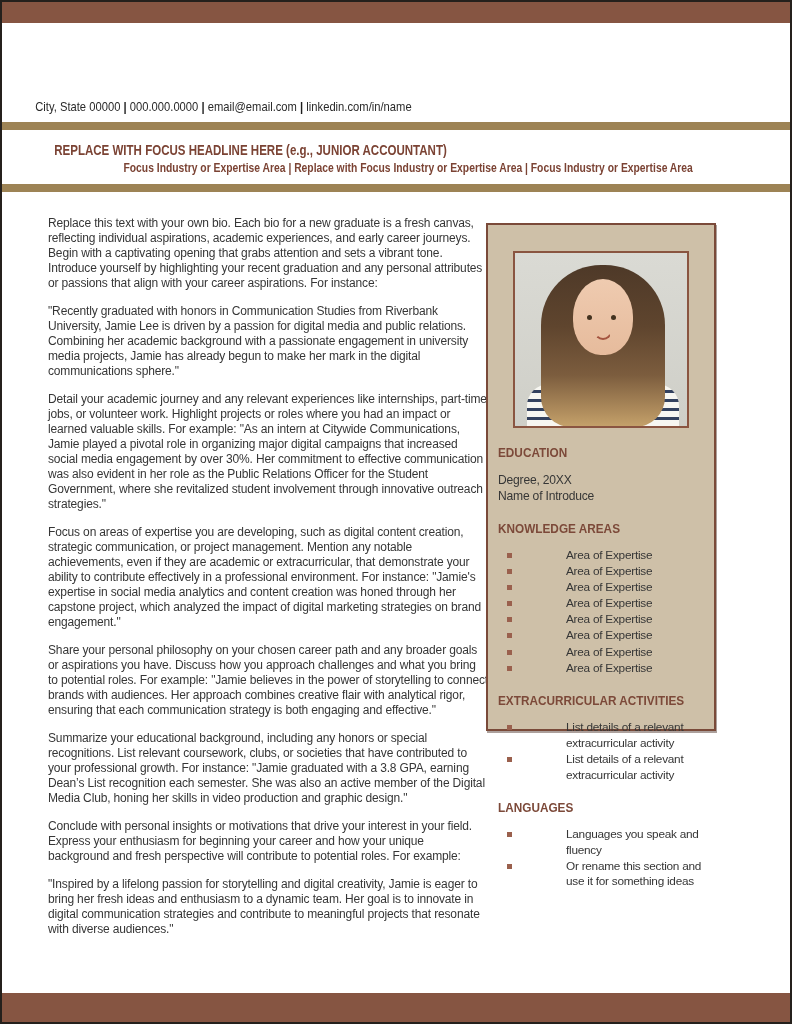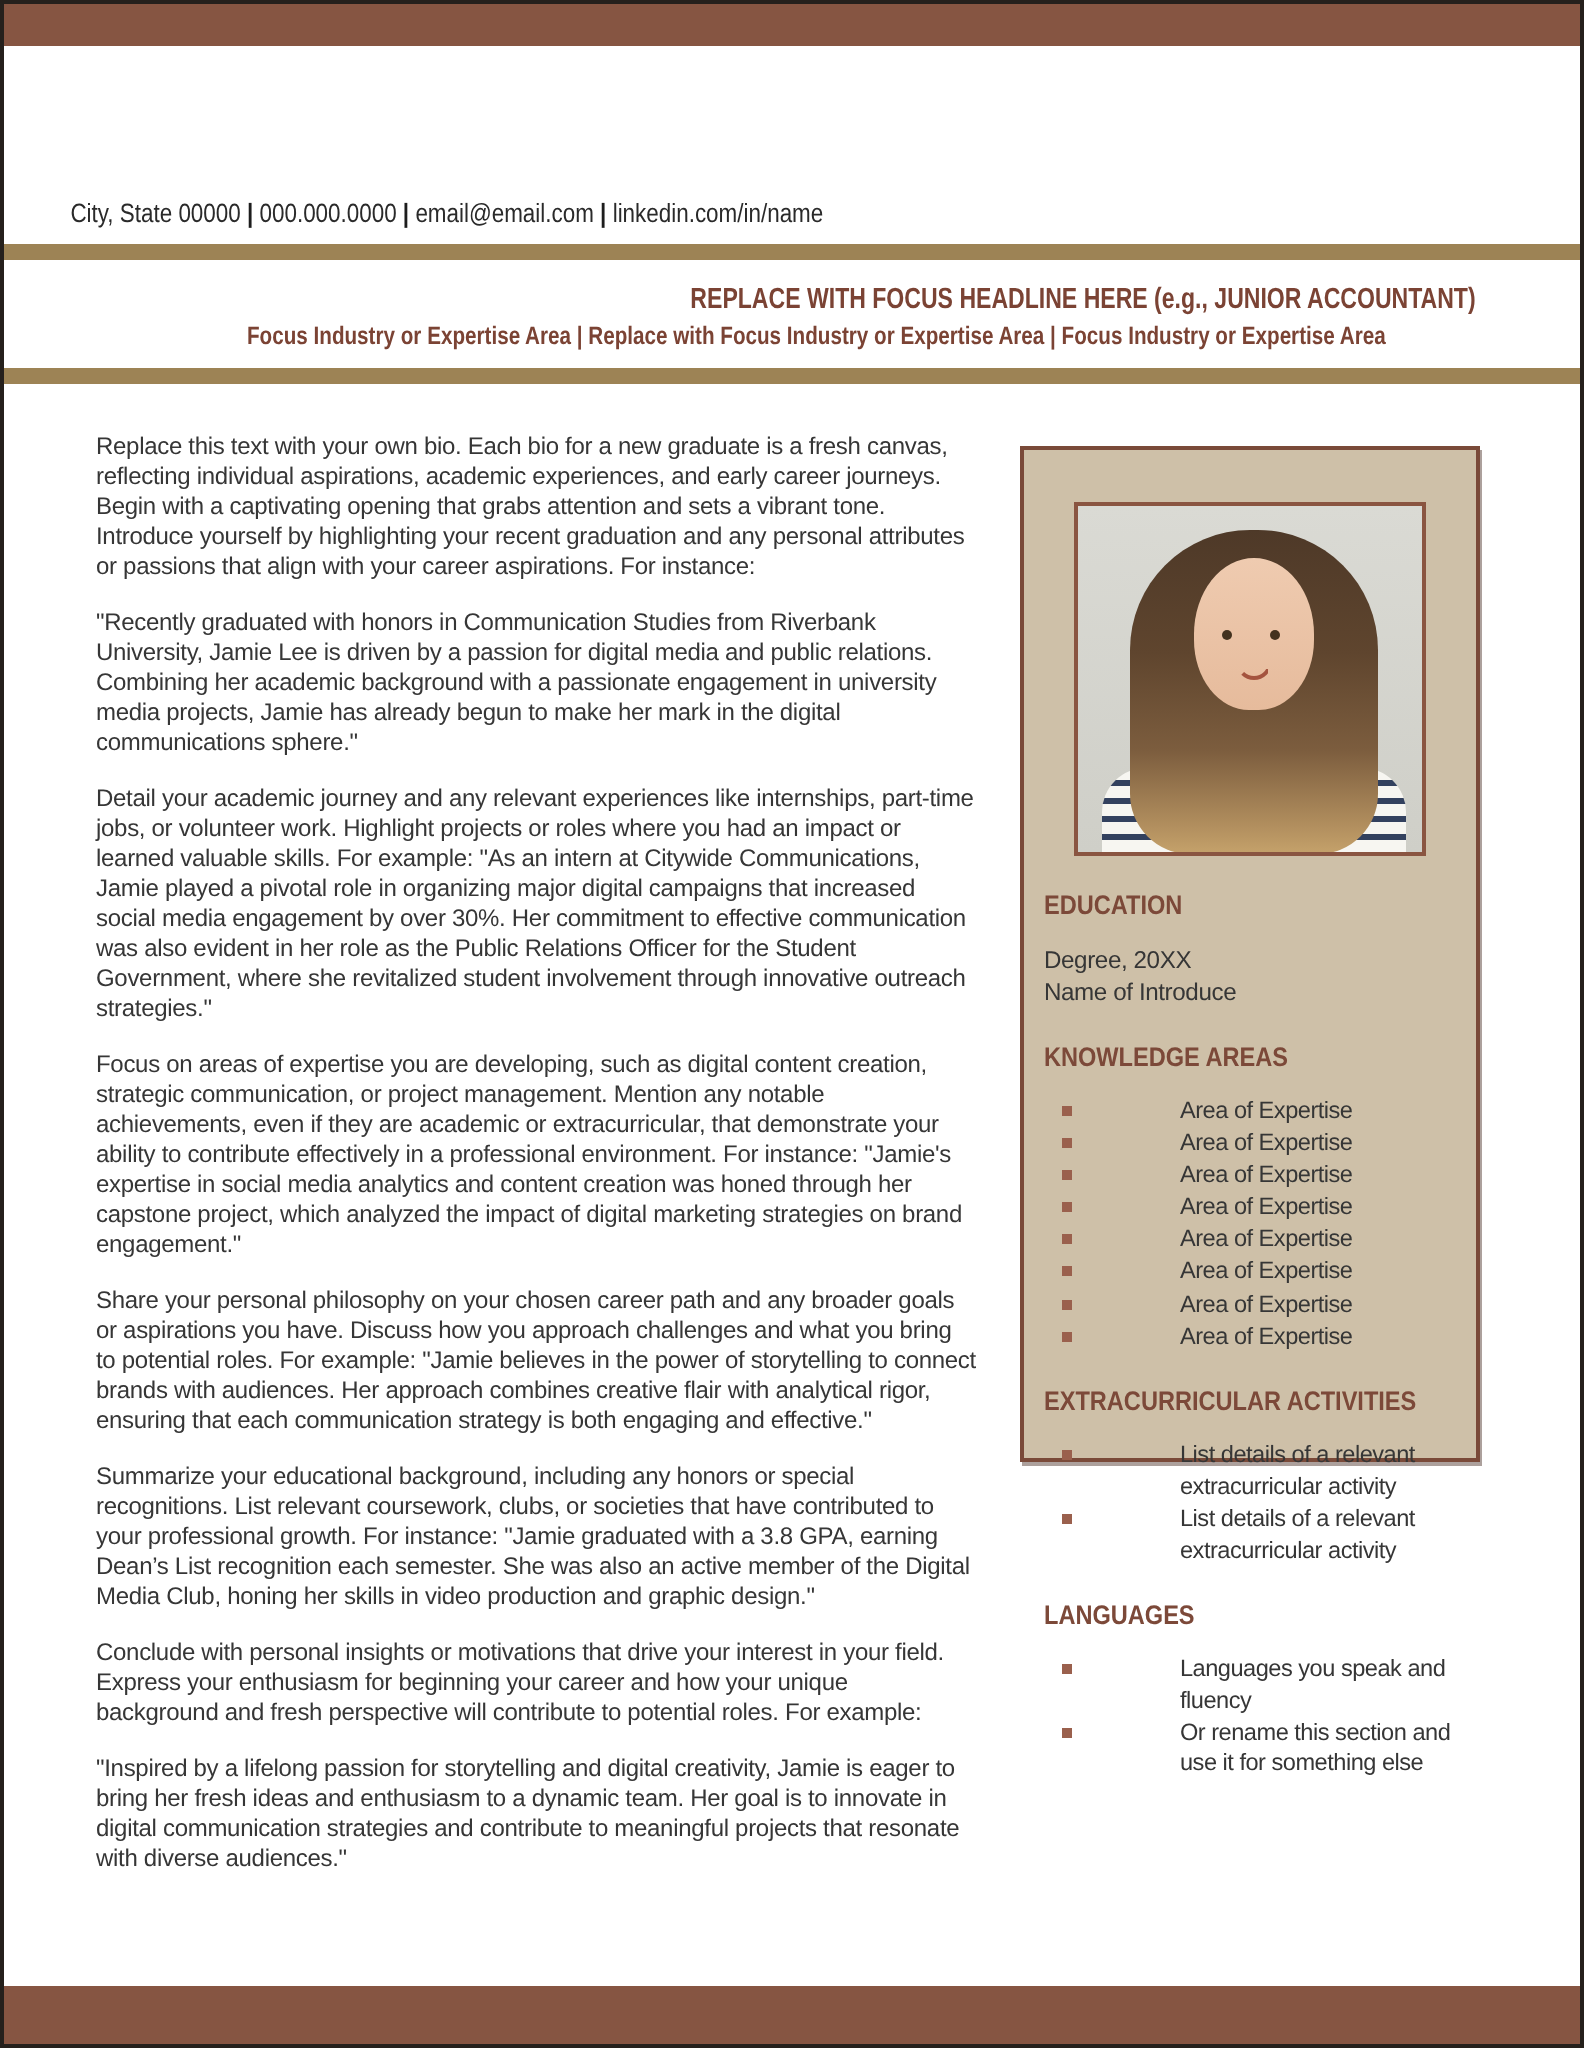--- a/index.html
+++ b/index.html
@@ -35,38 +35,38 @@
     font-size:13.2px;color:#2a2a2a;line-height:17px;white-space:nowrap;
   }
   .contact .cond{display:inline-block;transform:scaleX(0.85);transform-origin:center;}
   .contact .sep{font-weight:bold;color:#1d1d1d;}
 
   .goldbar{position:absolute;left:0;right:0;height:8px;background:var(--divider-gold);}
   .goldbar.g1{top:120px;}
   .goldbar.g2{top:182px;}
 
   .headline{
-    position:absolute;top:139px;left:0;right:0;text-align:right;
+    position:absolute;top:139px;left:0;right:0;text-align:left;
     font-size:14.6px;font-weight:bold;color:var(--focus-text);line-height:18px;white-space:nowrap;
   }
   .headline .cond{display:inline-block;transform:scaleX(0.79);transform-origin:center;}
   .subheadline{
     position:absolute;top:158px;left:0;right:0;text-align:center;
     font-size:12.6px;font-weight:bold;color:var(--focus-text);line-height:17px;white-space:nowrap;padding-left:24px;
   }
   .subheadline .cond{display:inline-block;transform:scaleX(0.82);transform-origin:center;}
 
   .bio{
     position:absolute;left:46px;top:214px;width:456px;
     font-size:12px;line-height:15px;color:var(--body-text);letter-spacing:-0.15px;
   }
   .bio p{margin:0 16px 13px 0;}
 
   .sidebar{
-    position:absolute;left:508px;top:221px;width:230px;height:508px;
+    position:absolute;left:484px;top:221px;width:230px;height:508px;
     background:var(--sidebar-bg);border:2px solid var(--sidebar-border);
     box-shadow:1px 2px 0 rgba(70,45,35,0.45);
   }
 
   
   .photo{
     position:relative;width:176px;height:177px;margin:26px auto 0;
     border:2px solid var(--photo-border);overflow:hidden;
     background:linear-gradient(180deg,#dadad4 0%,#cfcfc8 100%);
   }
@@ -216,21 +216,21 @@
   <section class="sb-section">
     <h3 class="sb-title"><span class="cond">LANGUAGES</span></h3>
 
     <ul class="sb-list">
             <li>
               <span class="sq"></span>
               <span class="bt">Languages you speak and fluency</span>
             </li>
             <li>
               <span class="sq"></span>
-              <span class="bt">Or rename this section and use it for something else</span>
+              <span class="bt">Or rename this section and use it for something ideas</span>
             </li>
           </ul>
   </section>
 </div>
   </aside>
 
   <div class="footerbar"></div>
 
 </div>
 

